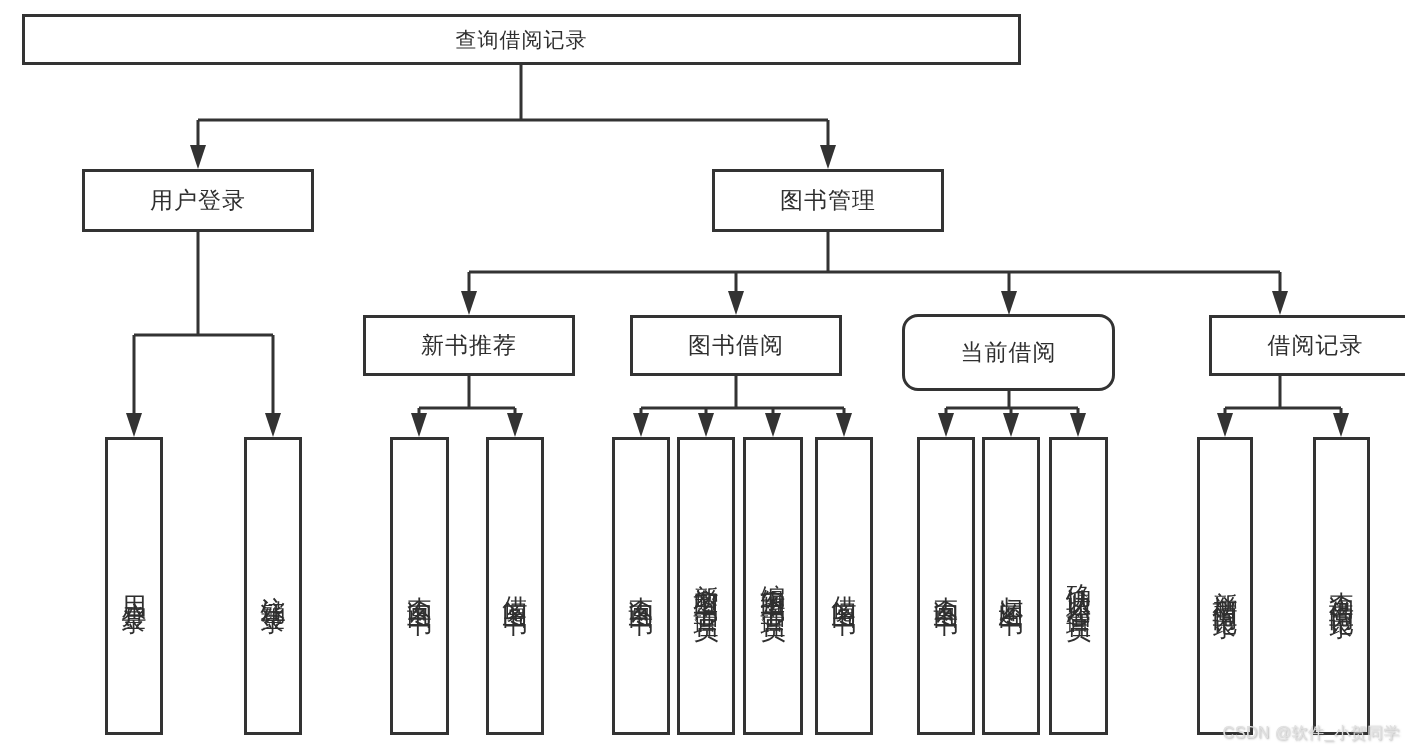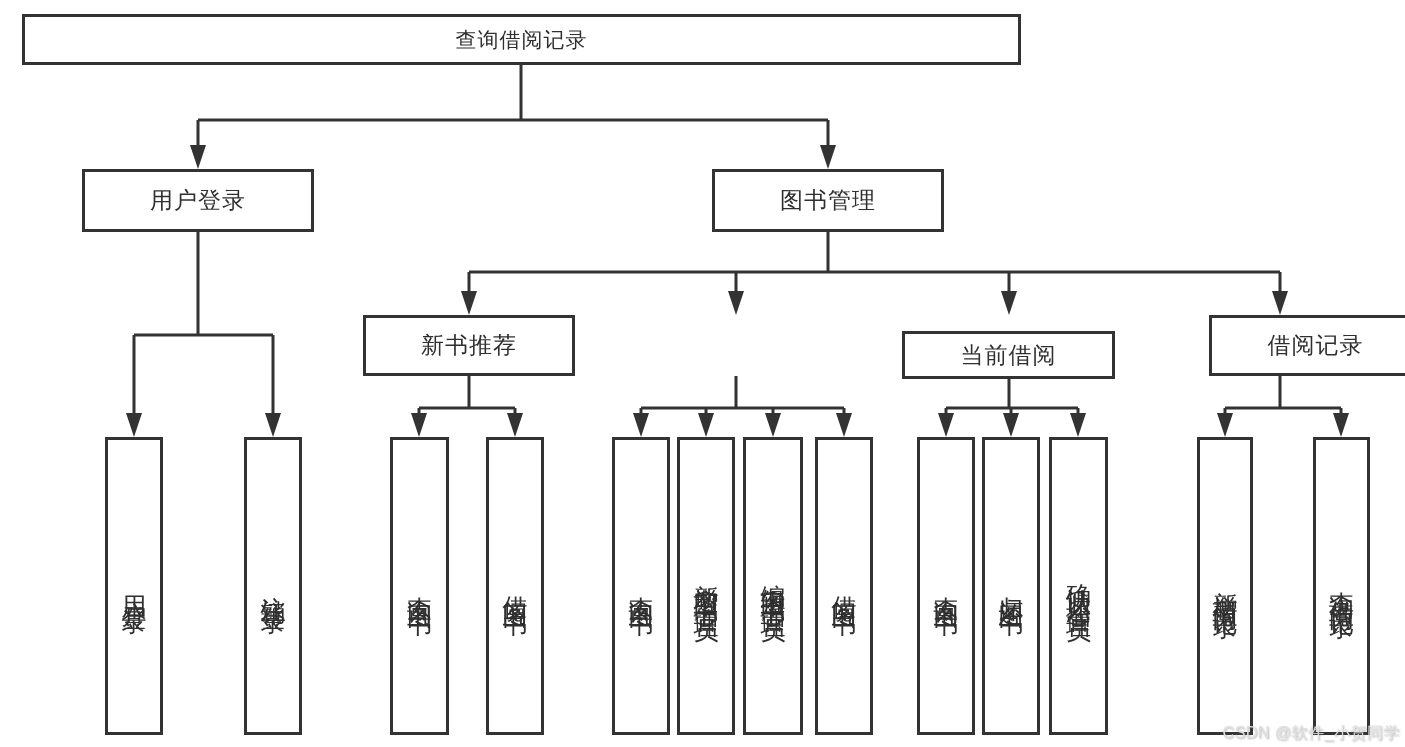--- a/index.html
+++ b/index.html
@@ -101,21 +101,24 @@
   <div class="box hbox" style="left:82px; top:169px; width:232px; height:63px;">
     <span>用户登录</span>
   </div>
   <div class="box hbox" style="left:712px; top:169px; width:232px; height:63px;">
     <span>图书管理</span>
   </div>
 
   <div class="box hbox" style="left:363px; top:315px; width:212px; height:61px;">
     <span>新书推荐</span>
   </div>
-  <div class="box hbox" style="left:902px; top:331px; width:213px; height:48px;">
+  <div class="box hbox" style="left:630px; top:315px; width:212px; height:61px;">
+    <span>图书借阅</span>
+  </div>
+  <div class="box hbox" style="left:902px; top:314px; width:213px; height:77px;border-radius:16px;">
     <span>当前借阅</span>
   </div>
   <div class="box hbox" style="left:1173px; top:315px; width:213px; height:61px;margin-left:36px;">
     <span>借阅记录</span>
   </div>
 
   <div class="box vbox" style="left:105px; top:437px; width:58px; height:298px;">
     <span>用户登录</span>
   </div>
   <div class="box vbox" style="left:244px; top:437px; width:58px; height:298px;">

